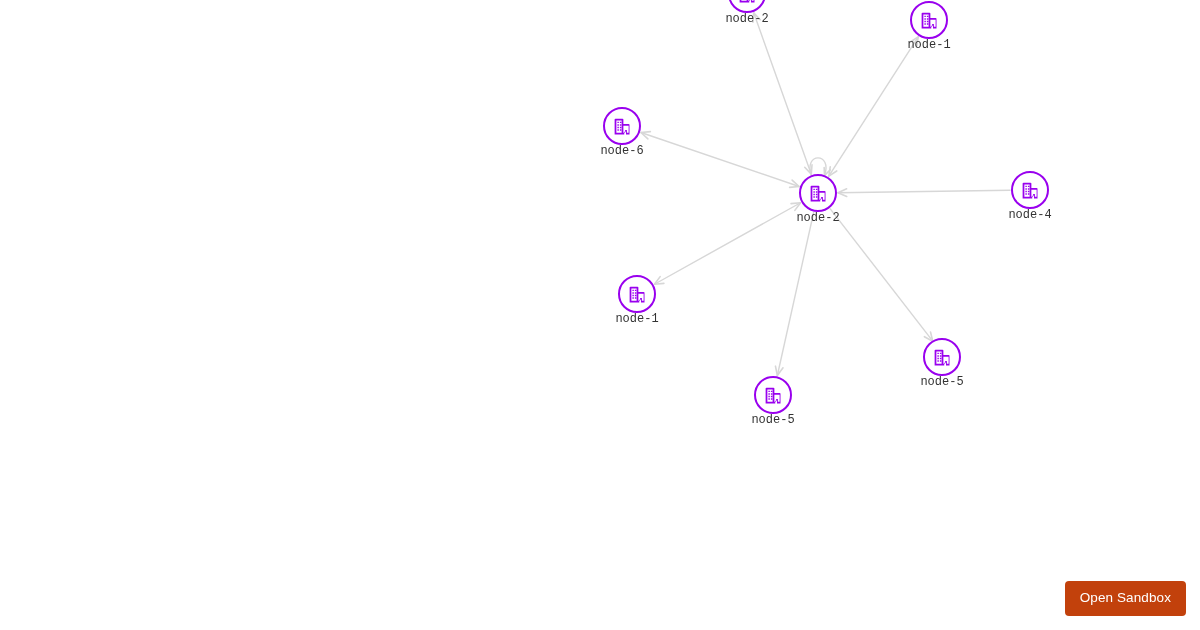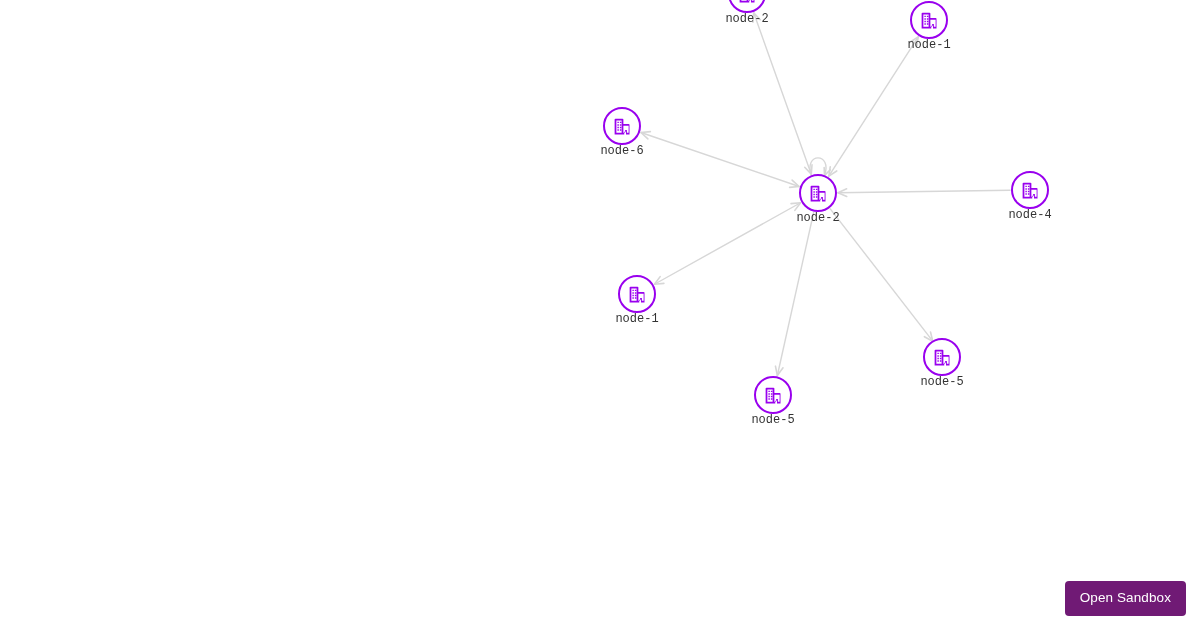--- a/index.html
+++ b/index.html
@@ -200,13 +200,13 @@
           <svg width="21" height="21" viewBox="0 0 24 24" fill="#9900ee">
             <path d="M3 21V4a1 1 0 0 1 1-1h8a1 1 0 0 1 1 1v5h6a1 1 0 0 1 1 1v11h-4v-3h-2v3H3zm2-2h6V5H5v14zm8 0h2v-3h2v3h2v-8h-6v8zM6.2 6.5h1.6v1.6H6.2V6.5zm2.8 0h1.6v1.6H9V6.5zM6.2 9.4h1.6V11H6.2V9.4zm2.8 0h1.6V11H9V9.4zM6.2 12.3h1.6v1.6H6.2v-1.6zm2.8 0h1.6v1.6H9v-1.6zM6.2 15.2h1.6v1.6H6.2v-1.6zm2.8 0h1.6v1.6H9v-1.6z"></path>
           </svg>
         </div>
         <div class="node-label" style="color: rgb(51, 51, 51);">node-4</div>
       </div>
     </div>
 
 </div>
 
-<button id="open-sandbox-button" style="background: #701a75; color: rgb(255, 255, 255);">Open Sandbox</button>
+<button id="open-sandbox-button" style="background: #c2410c; color: rgb(255, 255, 255);">Open Sandbox</button>
 
 </body></html>

